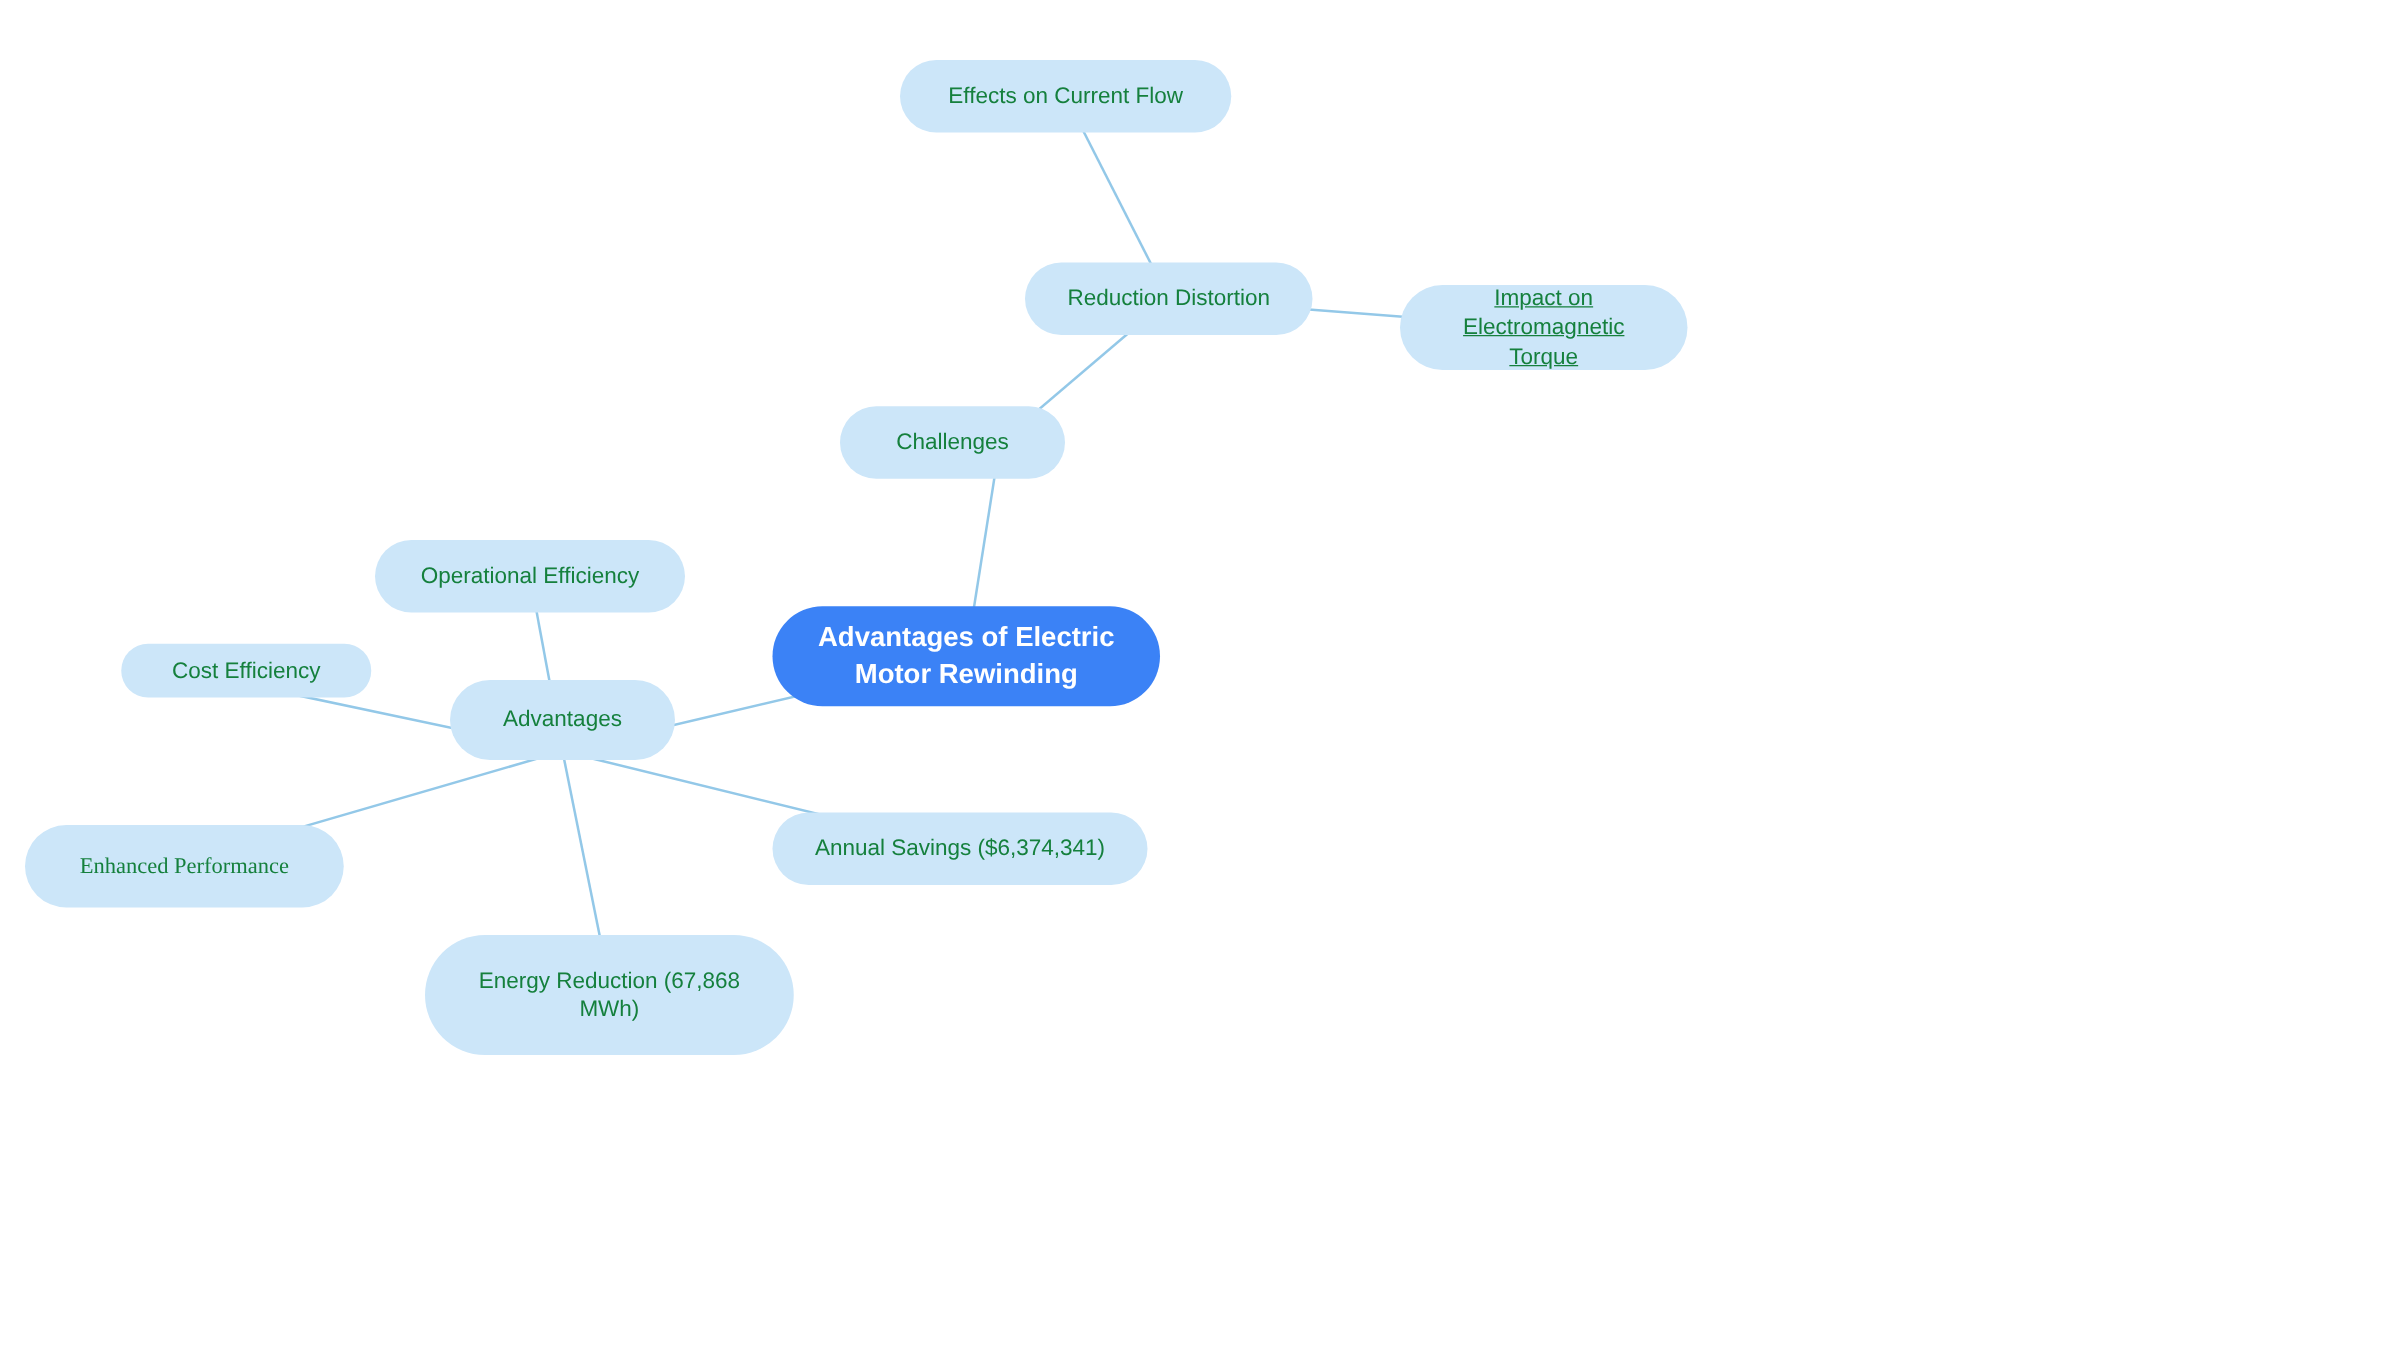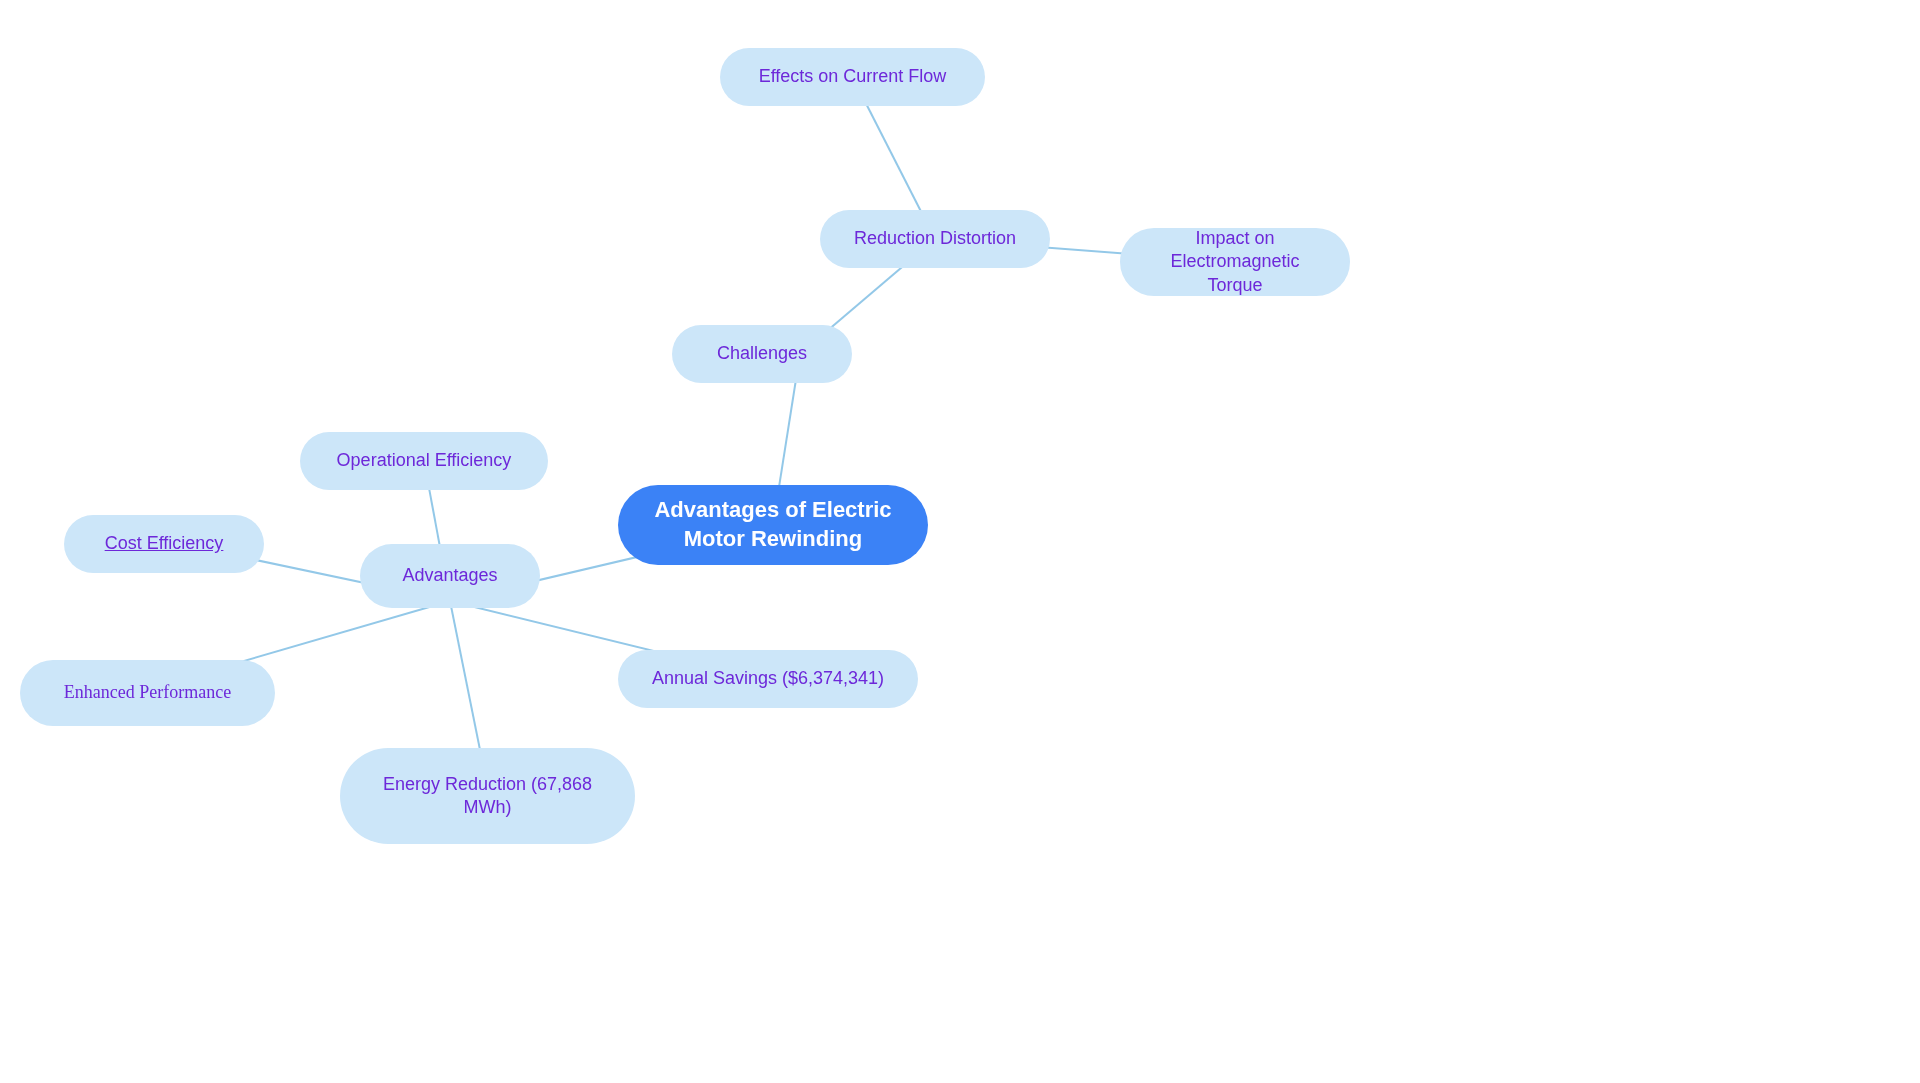--- a/index.html
+++ b/index.html
@@ -25,21 +25,21 @@
       display: flex;
       align-items: center;
       justify-content: center;
       text-align: center;
       z-index: 1;
       padding: 14px 22px;
       line-height: 1.3;
     }
     .node-light {
       background: #cce6f9;
-      color: #6d28d9;
+      color: #15803d;
       font-size: 18px;
       font-weight: 500;
     }
     .node-dark {
       background: #3b82f6;
       color: #ffffff;
       font-size: 22px;
       font-weight: 600;
     }
   </style>
@@ -57,20 +57,20 @@
     <line x1="450" y1="601" x2="147.5" y2="689" stroke="#93c8e8" stroke-width="2"></line>
     <line x1="450" y1="601" x2="487.5" y2="787" stroke="#93c8e8" stroke-width="2"></line>
     <line x1="450" y1="601" x2="768" y2="679" stroke="#93c8e8" stroke-width="2"></line>
   </svg>
 
 <div id="nodes-container">
     <div class="node node-dark" style="left: 618px; top: 485px; width: 310px; height: 80px;">Advantages of Electric Motor Rewinding</div>
     <div class="node node-light" style="left: 672px; top: 325px; width: 180px; height: 58px;">Challenges</div>
     <div class="node node-light" style="left: 820px; top: 210px; width: 230px; height: 58px;">Reduction Distortion</div>
     <div class="node node-light" style="left: 720px; top: 48px; width: 265px; height: 58px;">Effects on Current Flow</div>
-    <div class="node node-light" style="left: 1120px; top: 228px; width: 230px; height: 68px;">Impact on Electromagnetic Torque</div>
+    <div class="node node-light" style="left: 1120px; top: 228px; width: 230px; height: 68px; text-decoration: underline;">Impact on Electromagnetic Torque</div>
     <div class="node node-light" style="left: 360px; top: 544px; width: 180px; height: 64px;">Advantages</div>
     <div class="node node-light" style="left: 300px; top: 432px; width: 248px; height: 58px;">Operational Efficiency</div>
-    <div class="node node-light" style="left: 64px; top: 515px; width: 200px; height: 58px; text-decoration: underline;">Cost Efficiency</div>
+    <div class="node node-light" style="left: 97px; top: 515px; width: 200px; height: 43px;">Cost Efficiency</div>
     <div class="node node-light" style="left: 20px; top: 660px; width: 255px; height: 66px; font-family: Liberation Serif, serif;">Enhanced Performance</div>
     <div class="node node-light" style="left: 340px; top: 748px; width: 295px; height: 96px;">Energy Reduction (67,868 MWh)</div>
     <div class="node node-light" style="left: 618px; top: 650px; width: 300px; height: 58px;">Annual Savings ($6,374,341)</div>
   </div>
 
 </body></html>

